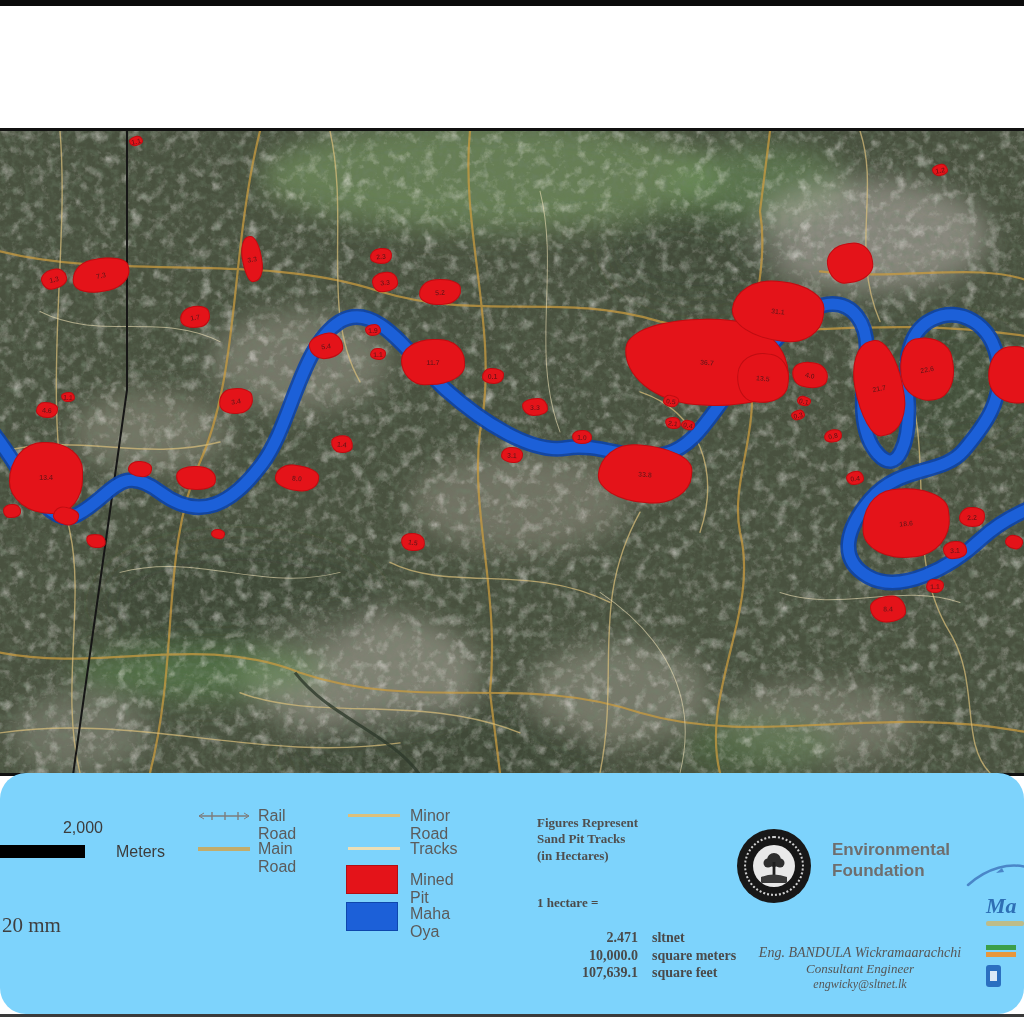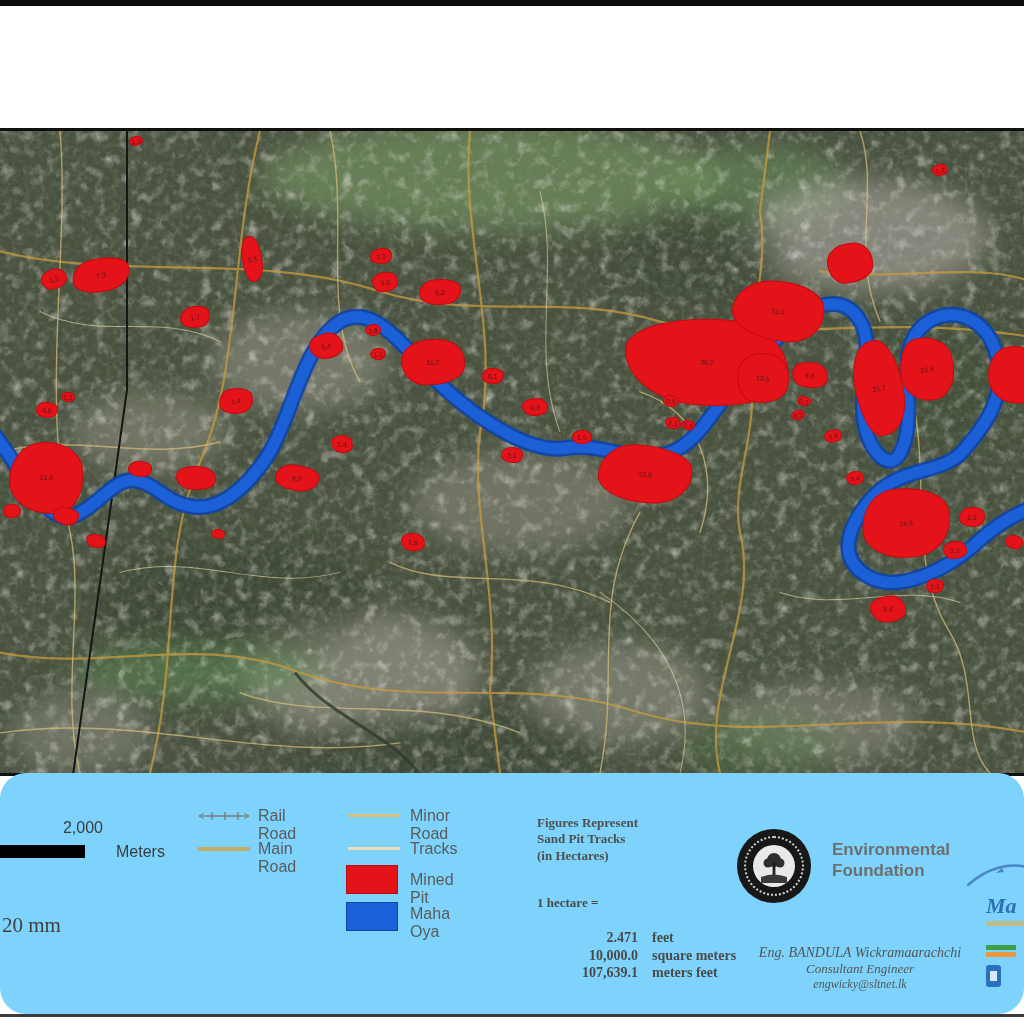--- a/index.html
+++ b/index.html
@@ -349,29 +349,29 @@
 
   <div class="abs figures-note">
     <div>Figures Represent</div>
     <div>Sand Pit Tracks</div>
     <div>(in Hectares)</div>
   </div>
   <div class="abs hectare-head">1 hectare =</div>
   <div class="abs conv-table">
     <div class="conv-row">
       <span class="conv-val">2.471</span>
-      <span class="conv-unit">feet</span>
+      <span class="conv-unit">sltnet</span>
     </div>
     <div class="conv-row">
       <span class="conv-val">10,000.0</span>
       <span class="conv-unit">square meters</span>
     </div>
     <div class="conv-row">
       <span class="conv-val">107,639.1</span>
-      <span class="conv-unit">meters feet</span>
+      <span class="conv-unit">square feet</span>
     </div>
   </div>
 
   <div class="abs ef-logo">
     <div class="ef-ring">
       <div class="ef-core">
         <svg width="34" height="34" viewBox="0 0 34 34">
           <circle cx="17" cy="11" r="7" fill="#2e2e2e"></circle>
           <circle cx="11" cy="14" r="4.5" fill="#2e2e2e"></circle>
           <circle cx="23" cy="14" r="4.5" fill="#2e2e2e"></circle>

